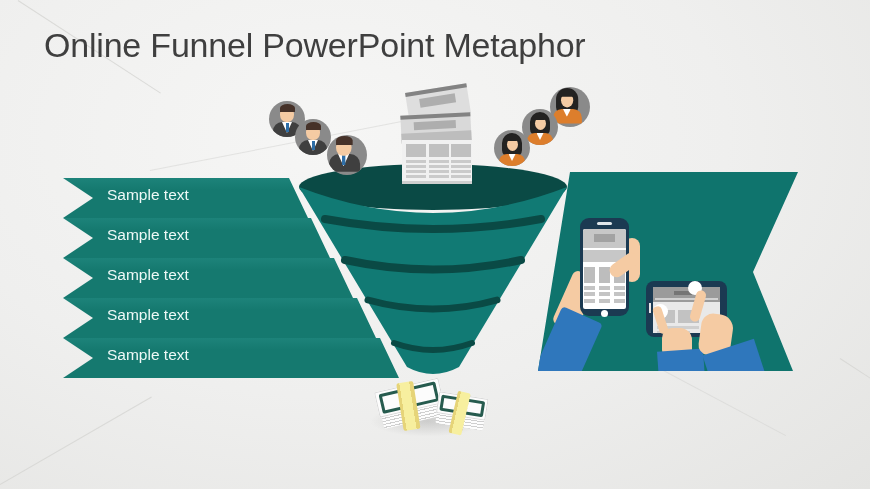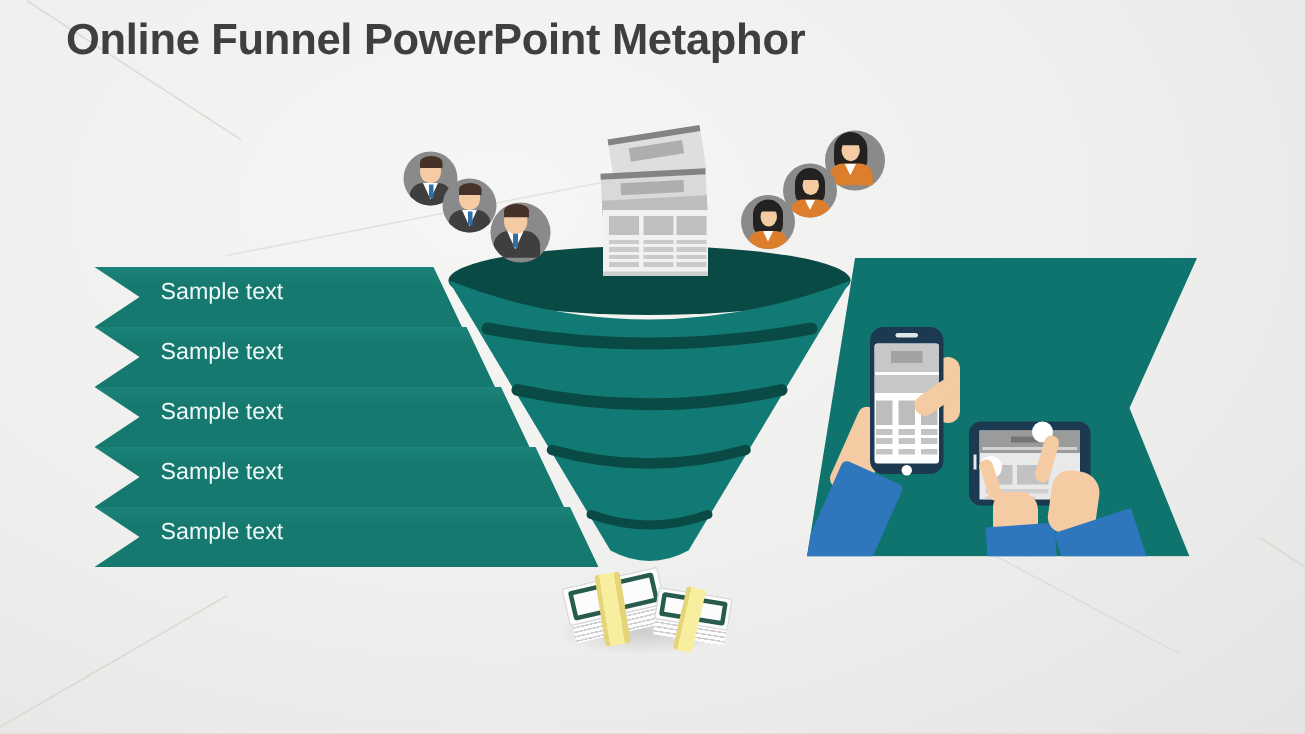--- a/index.html
+++ b/index.html
@@ -9,21 +9,21 @@
     background:radial-gradient(ellipse at 38% 28%, #f6f6f5 0%, #efefee 52%, #e4e4e2 100%);
   }
   .slide *{position:absolute;box-sizing:border-box;}
   .bgline{height:1px;background:#d4d4d2;opacity:.8;transform-origin:left center;}
   .bgline.a{left:18px;top:0;width:170px;transform:rotate(33deg);}
   .bgline.b{left:0;top:484px;width:175px;transform:rotate(-30deg);}
   .bgline.c{left:558px;top:314px;width:258px;transform:rotate(28deg);opacity:.6;}
   .bgline.d{left:840px;top:358px;width:48px;transform:rotate(33deg);}
   .bgline.e{left:150px;top:170px;width:268px;transform:rotate(-11deg);opacity:.55;}
 
-  .title{left:44px;top:11px;font-size:29px;font-weight:bold;letter-spacing:-.2px;color:var(--title-text,#3f3f3f);white-space:nowrap;}
+  .title{left:44px;top:26px;font-size:34px;font-weight:normal;letter-spacing:-.2px;color:var(--title-text,#3f3f3f);white-space:nowrap;}
 
   
   .banner{left:63px;height:40px;background:linear-gradient(180deg,#1d837a 0,var(--banner-teal,#15796f) 30%);
     clip-path:polygon(0 0, calc(100% - 19px) 0, 100% 100%, 0 100%, 30px 50%);}
   .banner span{position:static;display:block;line-height:33px;padding-left:44px;font-size:15.5px;color:var(--banner-text,#eef9f7);}
   .b1{top:178px;width:245px;}
   .b2{top:218px;width:267px;}
   .b3{top:258px;width:290px;}
   .b4{top:298px;width:313px;}
   .b5{top:338px;width:336px;}

